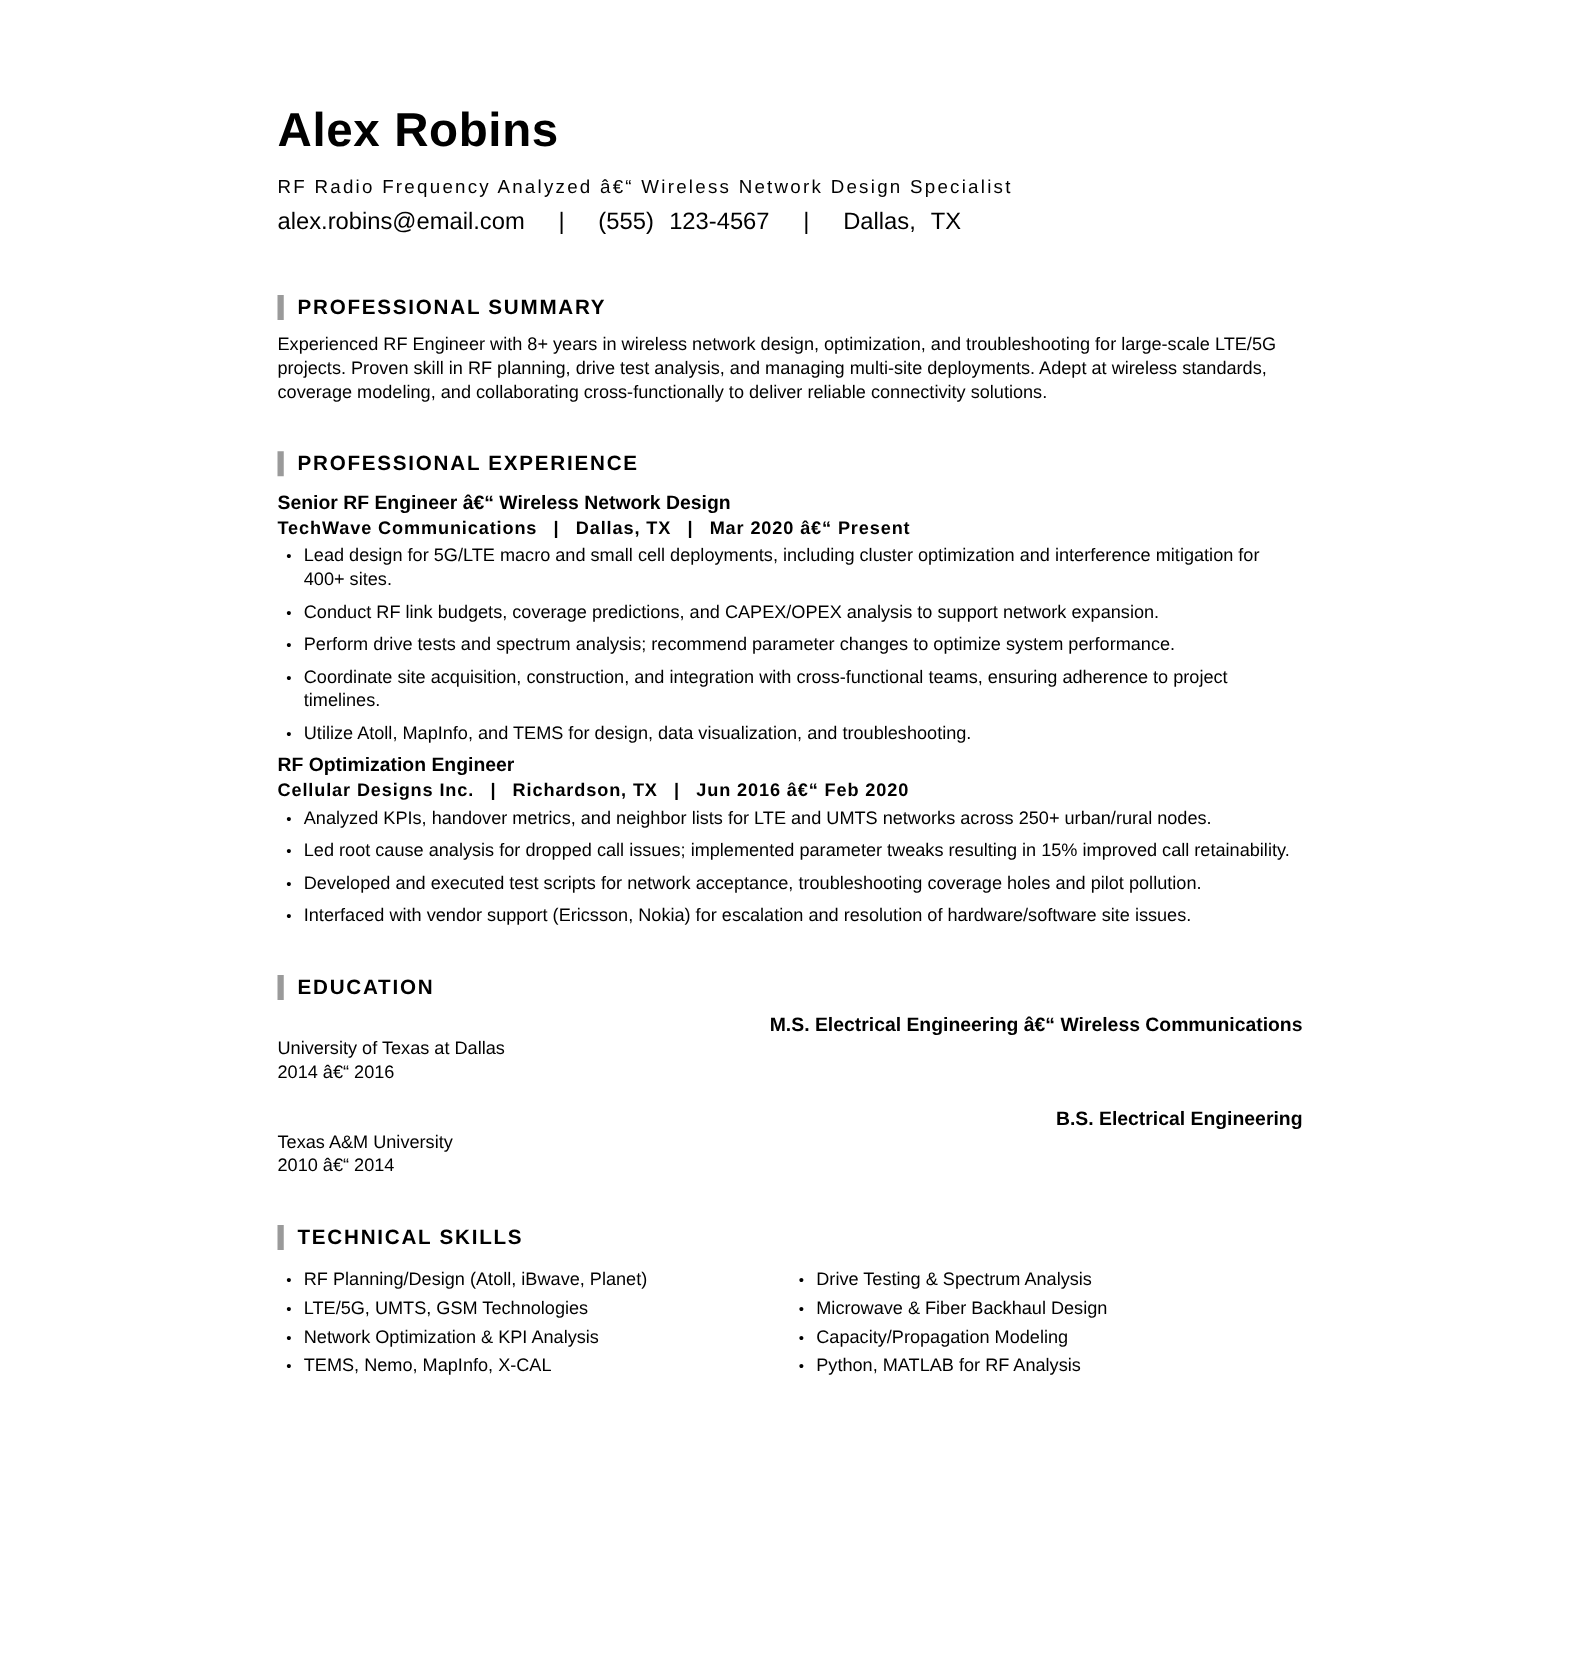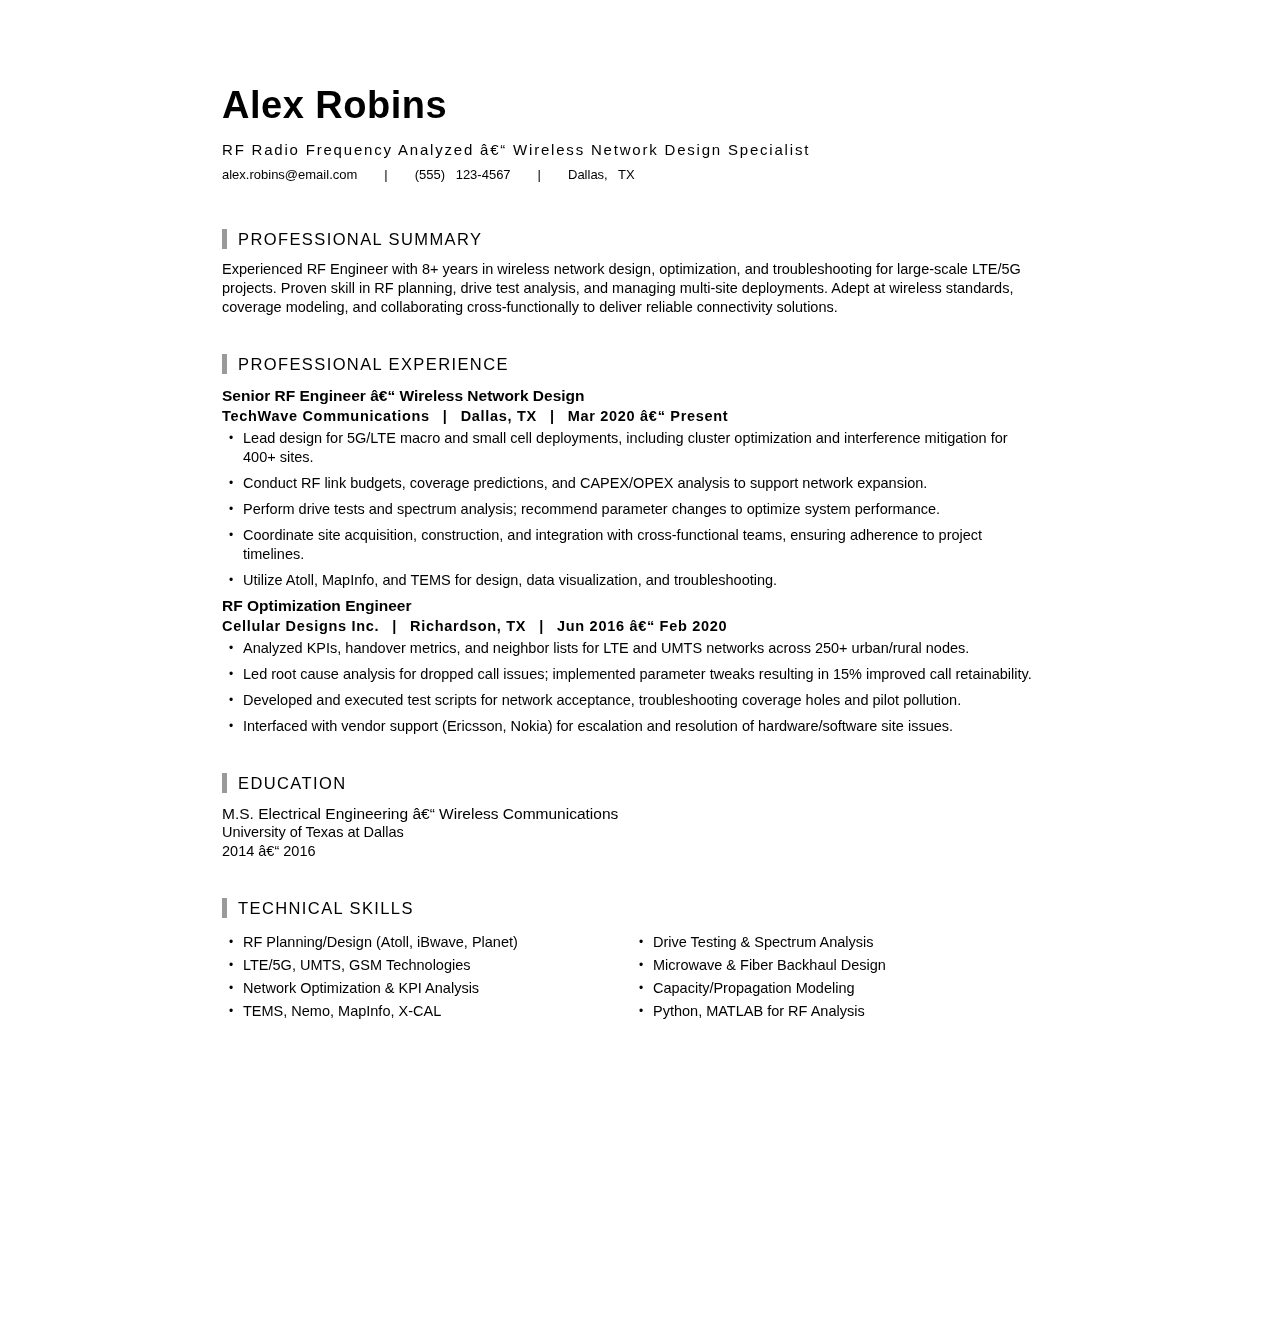--- a/index.html
+++ b/index.html
@@ -31,21 +31,21 @@
     margin: 0 0 17px 0;
     line-height: 1;
   }
   .person-title {
     font-size: 15px;
     letter-spacing: 1.8px;
     margin-bottom: 9px;
     white-space: nowrap;
   }
   .contact-row {
-    font-size: 13px;
+    font-size: 19px;
     display: flex;
     align-items: center;
     gap: 27px;
     word-spacing: 7px;
   }
 
   
   .section { margin-top: 37px; }
   .section.first { margin-top: 47px; }
   .sec-head {
@@ -55,21 +55,21 @@
     margin-bottom: 11px;
   }
   .sec-bar {
     width: 5px;
     height: 20px;
     background: #9a9a9a;
     flex: 0 0 auto;
   }
   .sec-title {
     font-size: 16.5px;
-    font-weight: 400;
+    font-weight: 700;
     letter-spacing: 1.4px;
     white-space: nowrap;
   }
 
   .summary-text {
     font-size: 14.5px;
     line-height: 19px;
     margin: 0;
   }
 
@@ -108,21 +108,21 @@
     position: absolute;
     left: 7px;
     top: 0;
     font-size: 12px;
     line-height: 19px;
   }
 
   
   .degree-block { margin-top: 11px; font-size: 14.5px; line-height: 19px; }
   .degree-block + .degree-block { margin-top: 18px; }
-  .degree-name { font-weight: 400; font-size: 15.5px; }
+  .degree-name { font-weight: 700; font-size: 15.5px; text-align: right; }
 
   
   .skills-grid { display: flex; margin-top: 8px; }
   .skills-col { width: 50%; }
   .skills-col ul.bullets li { margin-bottom: 4px; }
 
   
   .certs ul.bullets { margin-top: 6px; }
   .certs ul.bullets li { margin-bottom: 6px; }
 </style>
@@ -198,20 +198,25 @@
       <span class="sec-bar"></span>
       <span class="sec-title">EDUCATION</span>
     </div>
 
     <div class="degree-block">
       <div class="degree-name">M.S. Electrical Engineering â€“ Wireless Communications</div>
       <div>University of Texas at Dallas</div>
       <div>2014 â€“ 2016</div>
     </div>
 
+    <div class="degree-block">
+      <div class="degree-name">B.S. Electrical Engineering</div>
+      <div>Texas A&amp;M University</div>
+      <div>2010 â€“ 2014</div>
+    </div>
   </div>
 
   <div class="section">
     <div class="sec-head">
       <span class="sec-bar"></span>
       <span class="sec-title">TECHNICAL SKILLS</span>
     </div>
     <div class="skills-grid">
       <div class="skills-col">
         <ul class="bullets">

